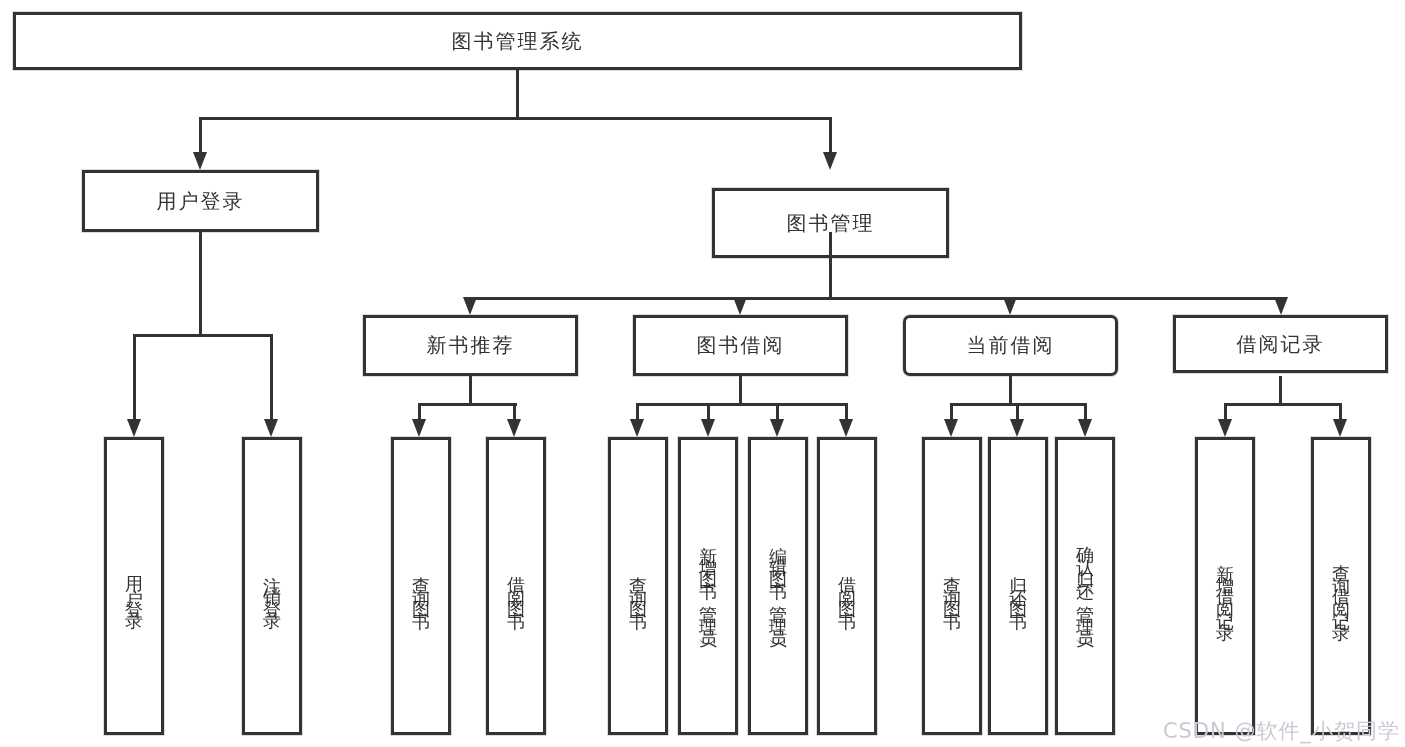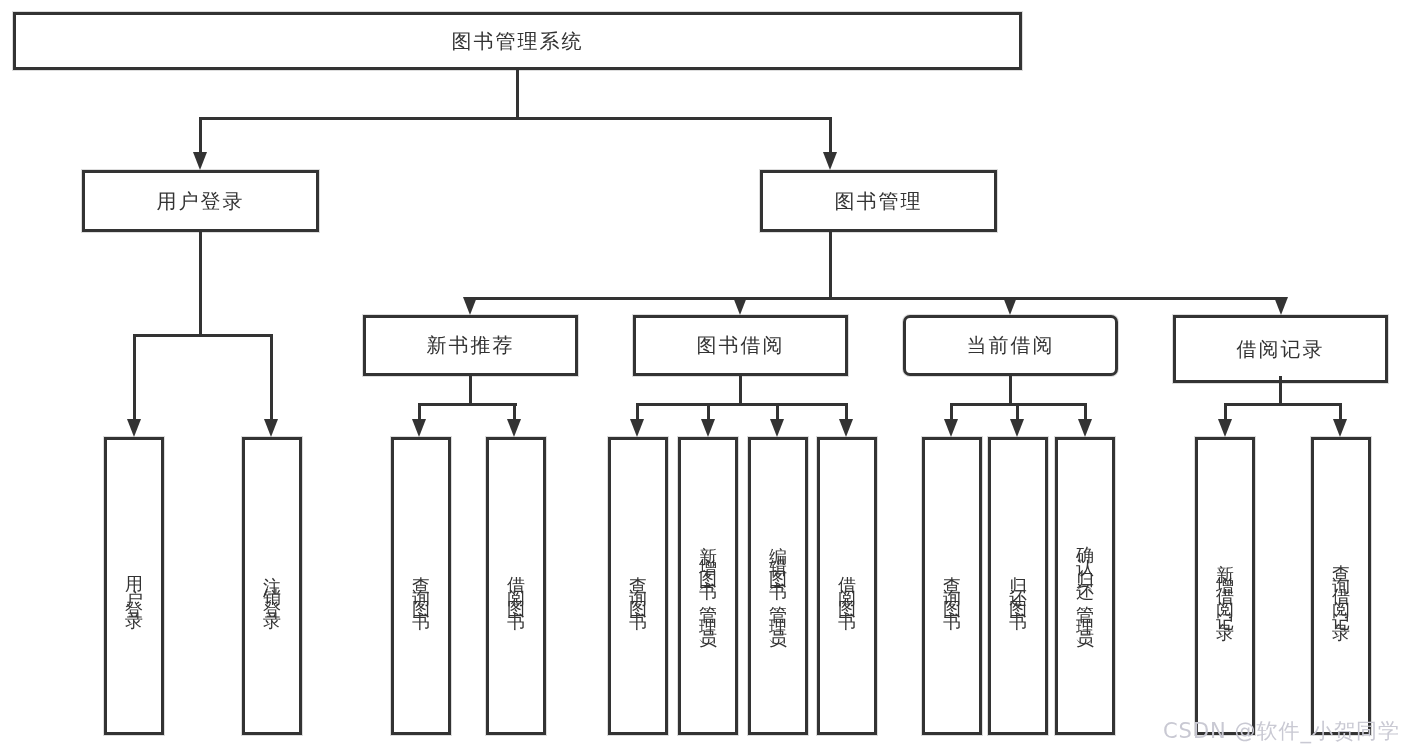--- a/index.html
+++ b/index.html
@@ -78,21 +78,21 @@
   <div class="vline" style="left:516px; top:70px; height:48px;"></div>
   <div class="hline" style="left:199px; top:117px; width:633px;"></div>
   <div class="vline" style="left:199px; top:117px; height:38px;"></div>
   <div class="arrow" style="left:193px; top:152px;"></div>
   <div class="vline" style="left:829px; top:117px; height:38px;"></div>
   <div class="arrow" style="left:823px; top:152px;"></div>
 
   <div class="box" style="left:82px; top:170px; width:237px; height:62px;">
     <span class="h-label">用户登录</span>
   </div>
-  <div class="box" style="left:712px; top:170px; width:237px; height:62px;margin-left:48px;">
+  <div class="box" style="left:712px; top:188px; width:237px; height:70px;">
     <span class="h-label">图书管理</span>
   </div>
 
   <div class="vline" style="left:199px; top:232px; height:103px;"></div>
   <div class="hline" style="left:133px; top:334px; width:140px;"></div>
   <div class="vline" style="left:133px; top:334px; height:87px;"></div>
   <div class="arrow" style="left:127px; top:419px;"></div>
   <div class="vline" style="left:270px; top:334px; height:87px;"></div>
   <div class="arrow" style="left:264px; top:419px;"></div>
 
@@ -105,21 +105,21 @@
 
   <div class="box" style="left:633px; top:315px; width:215px; height:61px;">
     <span class="h-label">图书借阅</span>
   </div>
   <div class="box" style="left:363px; top:315px; width:215px; height:61px;">
     <span class="h-label">新书推荐</span>
   </div>
   <div class="box" style="left:903px; top:315px; width:215px; height:61px;border-radius:7px;">
     <span class="h-label">当前借阅</span>
   </div>
-  <div class="box" style="left:1173px; top:315px; width:215px; height:68px;text-align:right;">
+  <div class="box" style="left:1173px; top:315px; width:215px; height:58px;text-align:right;">
     <span class="h-label">借阅记录</span>
   </div>
 
   <div class="vline" style="left:469px; top:376px; height:30px;"></div>
   <div class="hline" style="left:418px; top:403px; width:99px;"></div>
   <div class="vline" style="left:418px; top:403px; height:18px;"></div>
   <div class="arrow" style="left:412px; top:419px;"></div>
   <div class="vline" style="left:513px; top:403px; height:18px;"></div>
   <div class="arrow" style="left:507px; top:419px;"></div>
 

